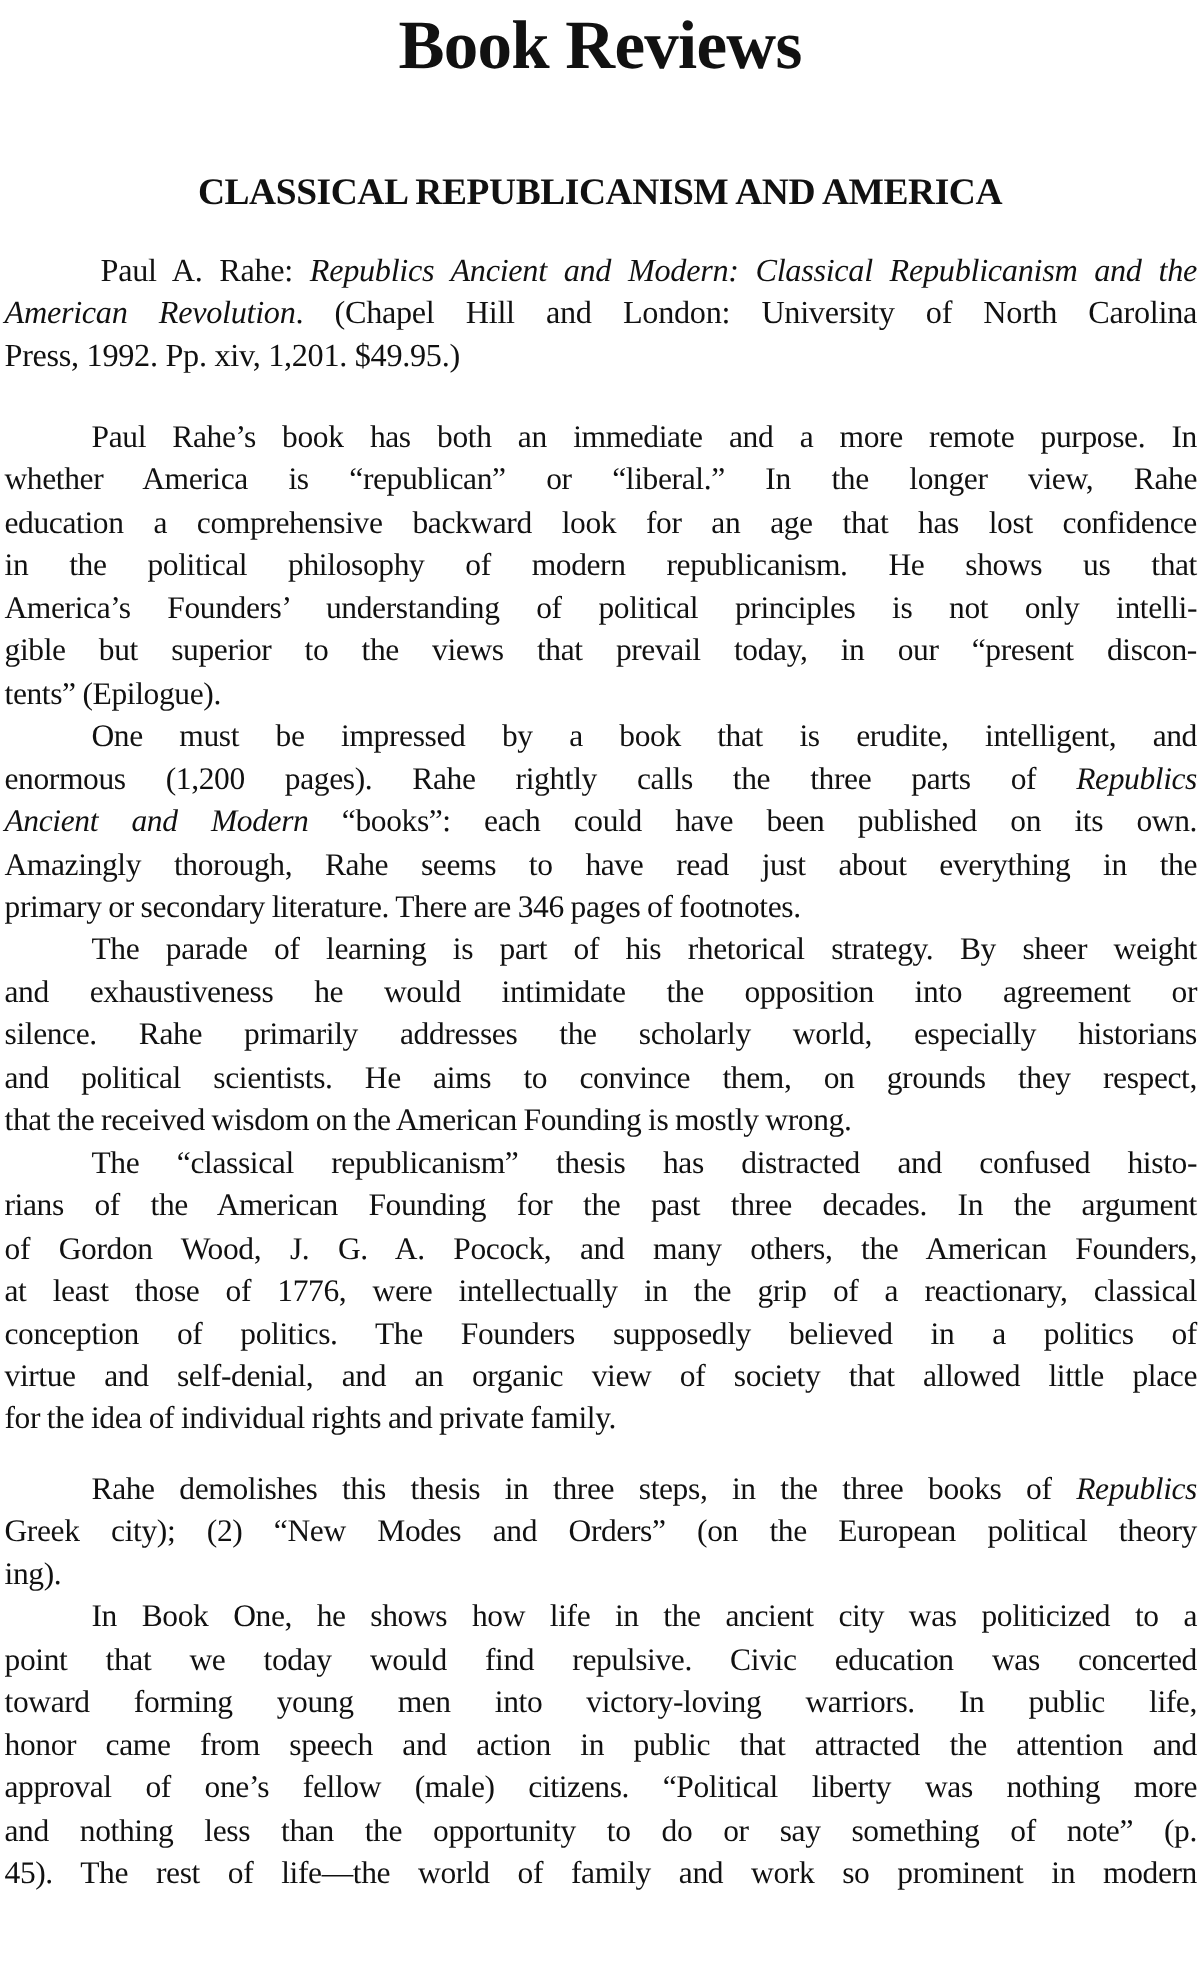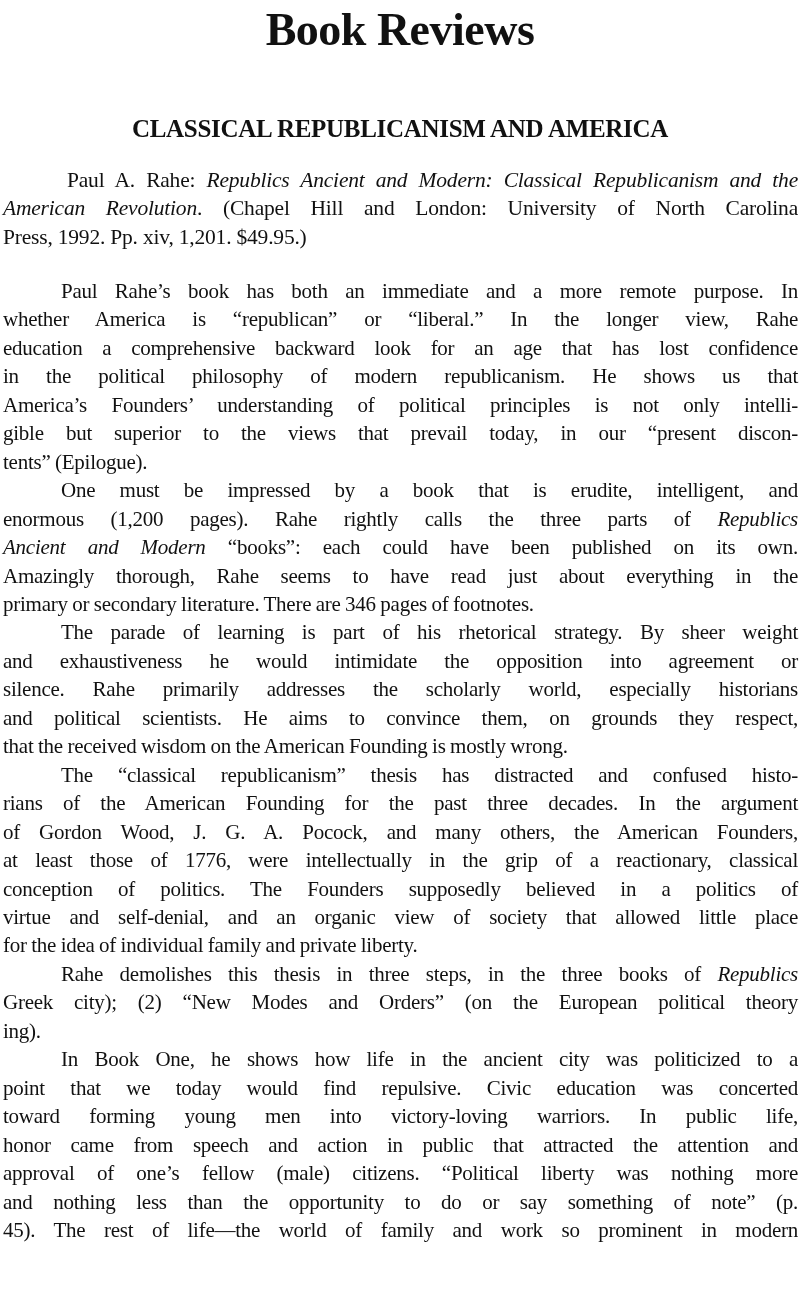--- a/index.html
+++ b/index.html
@@ -127,24 +127,24 @@
         <span class="line">and political scientists.  He aims to convince them, on grounds they respect,</span>
         <span class="line last">that the received wisdom on the American Founding is mostly wrong.</span>
       </p>
       <p style="text-indent: 0px;">
         <span class="line" style="padding-left: 58px;">The “classical republicanism” thesis has distracted and confused histo-</span>
         <span class="line">rians of the American Founding for the past three decades.  In the argument</span>
         <span class="line">of Gordon Wood, J. G. A. Pocock, and many others, the American Founders,</span>
         <span class="line">at least those of 1776, were intellectually in the grip of a reactionary, classical</span>
         <span class="line">conception of politics.  The Founders supposedly believed in a politics of</span>
         <span class="line">virtue and self-denial, and an organic view of society that allowed little place</span>
-        <span class="line last">for the idea of individual family and private liberty.</span>
+        <span class="line last">for the idea of individual rights and private family.</span>
       </p>
       <p style="text-indent: 0px;">
-        <span class="line" style="padding-left: 58px;">Rahe demolishes this thesis in three steps, in the three books of <em>Republics</em></span>
+        <span class="line" style="padding-left: 58px; margin-top: 18px;">Rahe demolishes this thesis in three steps, in the three books of <em>Republics</em></span>
         <span class="line">Greek city); (2) “New Modes and Orders” (on the European political theory</span>
         <span class="line last">ing).</span>
       </p>
       <p style="text-indent: 0px;">
         <span class="line" style="padding-left: 58px;">In Book One, he shows how life in the ancient city was politicized to a</span>
         <span class="line">point that we today would find repulsive.  Civic education was concerted</span>
         <span class="line">toward forming young men into victory-loving warriors.  In public life,</span>
         <span class="line">honor came from speech and action in public that attracted the attention and</span>
         <span class="line">approval of one’s fellow (male) citizens.  “Political liberty was nothing more</span>
         <span class="line">and nothing less than the opportunity to do or say something of note” (p.</span>

